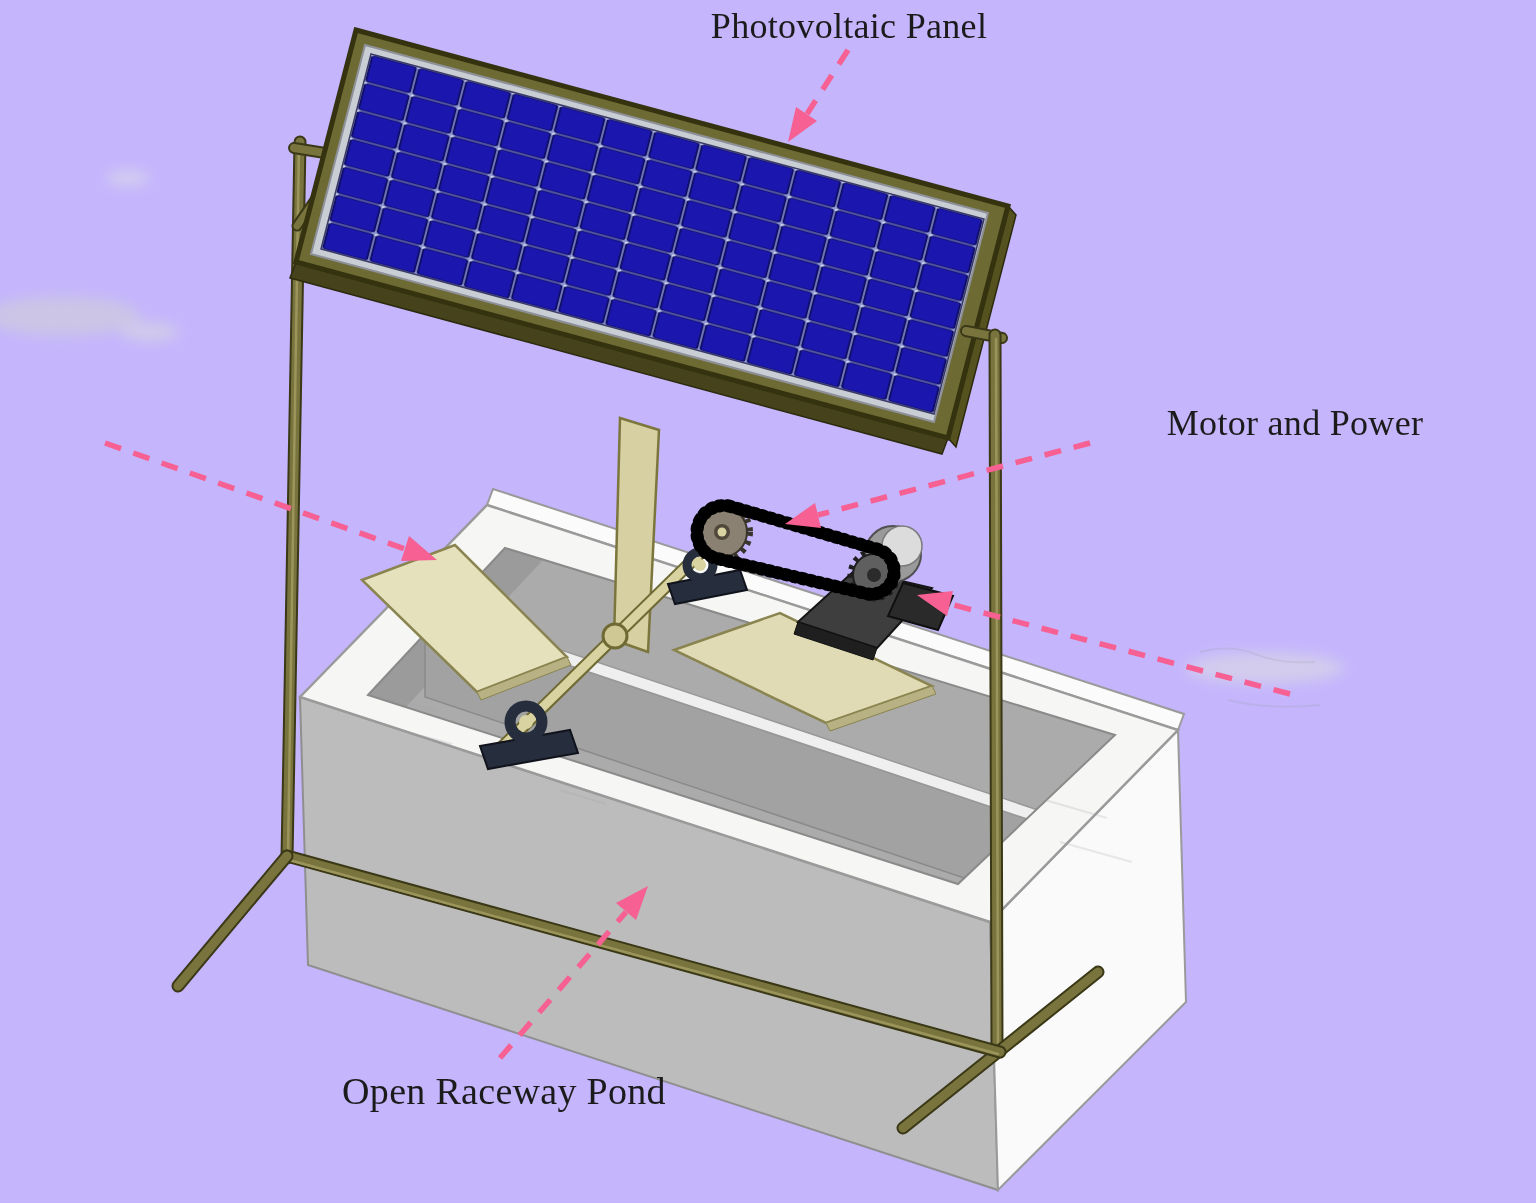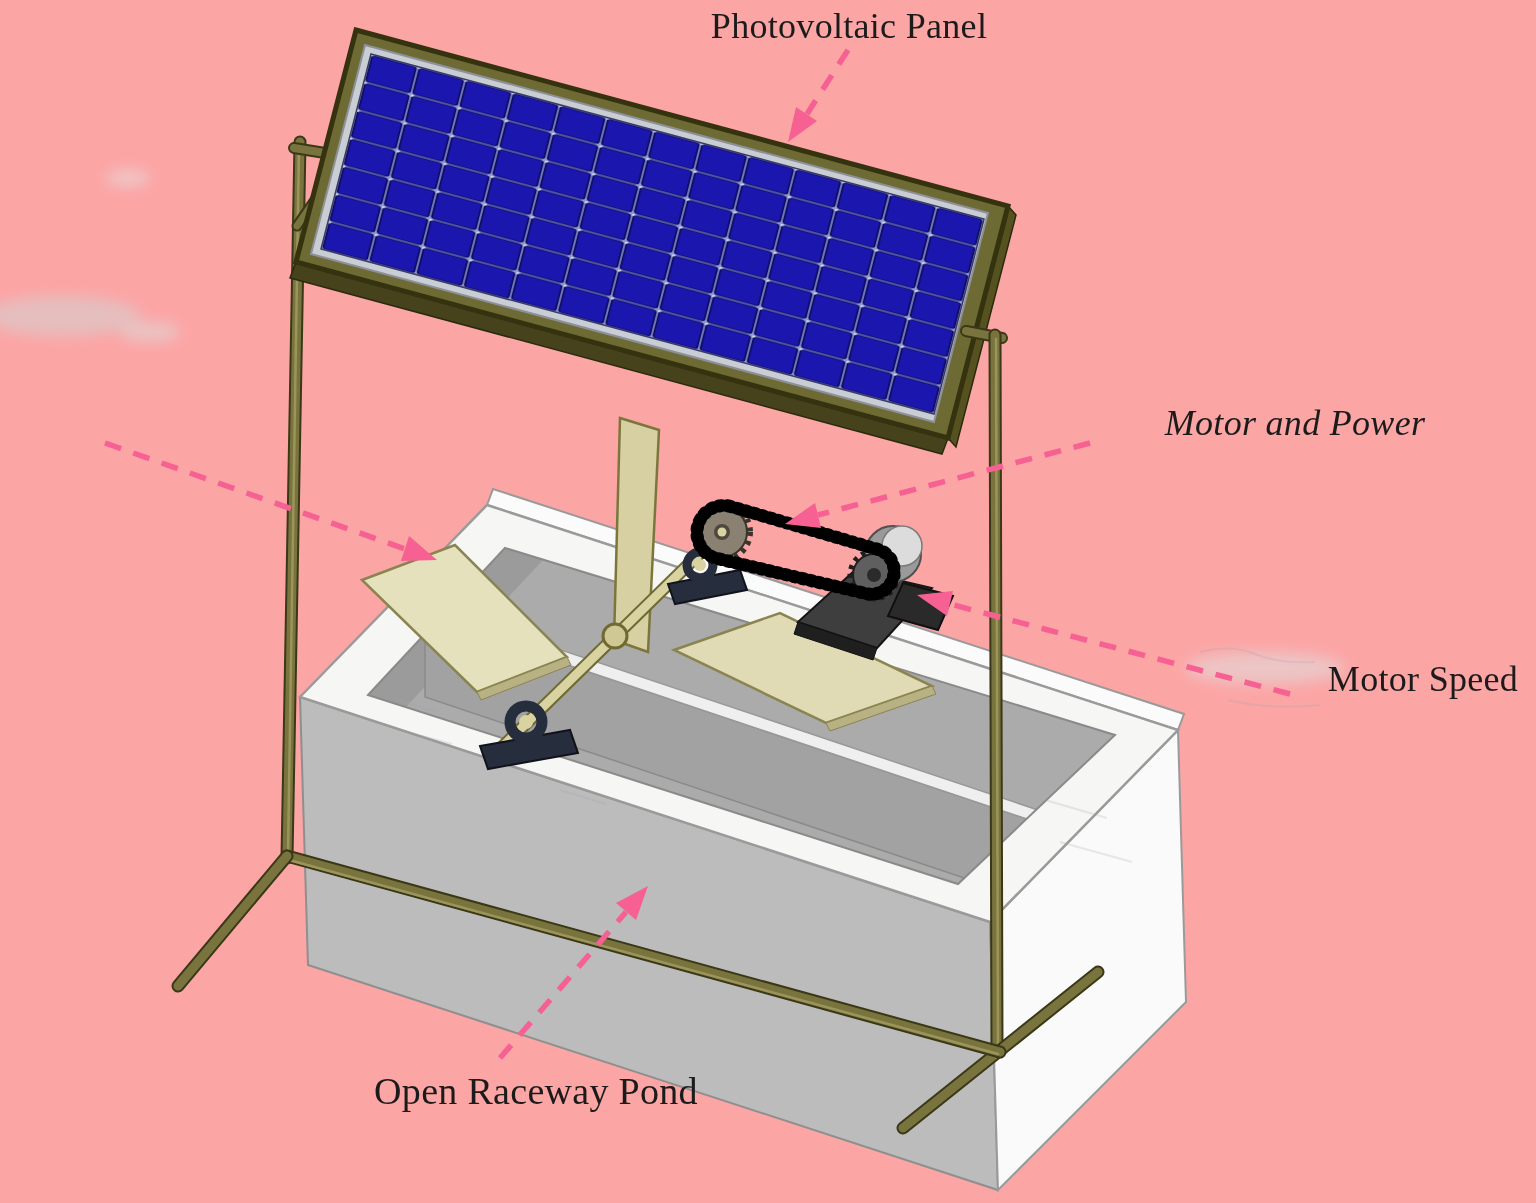--- a/index.html
+++ b/index.html
@@ -1,17 +1,17 @@
 <!DOCTYPE html>
 <html><head>
 <meta charset="utf-8">
 <style>
   html,body{margin:0;padding:0;background:#ffffff;}
   .fig{
-    position:relative;width:1536px;height:1203px;background:#fca5a5;overflow:hidden;
+    position:relative;width:1536px;height:1203px;background:#c4b5fd;overflow:hidden;
     font-family:"Liberation Serif","DejaVu Serif",serif;
   }
   .fig svg{position:absolute;left:0;top:0;}
   .lbl{
     position:absolute;color:#1b1b1b;font-size:36px;line-height:1.35;
     text-align:center;white-space:nowrap;transform:translateX(-50%);
     letter-spacing:.3px;
   }
   .lbl.two div{line-height:50px;}
   #lbl-pond{font-size:38px;}
@@ -166,23 +166,22 @@
     <polygon points="437,560 401,561 409,536"></polygon>
     <polygon points="785,524 815,503 821,528"></polygon>
     <polygon points="917,595 953,591 947,616"></polygon>
     <polygon points="648,886 636,920 616,903"></polygon>
   </g>
 </svg>
 
 <div class="lbl" id="lbl-pv" style="left:849px;top:2px;">Photovoltaic Panel</div>
 
 
-<div class="lbl two" id="lbl-motor-power" style="left:1295px;top:398px;font-style:italic;">
+<div class="lbl two" id="lbl-motor-power" style="left:1295px;top:398px;">
   <div>Motor and Power</div>
 </div>
 
 <div class="lbl two" id="lbl-motor-speed" style="left:1423px;top:654px;">
-  <div>Motor Speed</div>
 </div>
 
-<div class="lbl" id="lbl-pond" style="left:504px;top:1066px;margin-left:32px;">Open Raceway Pond</div>
+<div class="lbl" id="lbl-pond" style="left:504px;top:1066px;">Open Raceway Pond</div>
 
 </div>
 
 </body></html>

